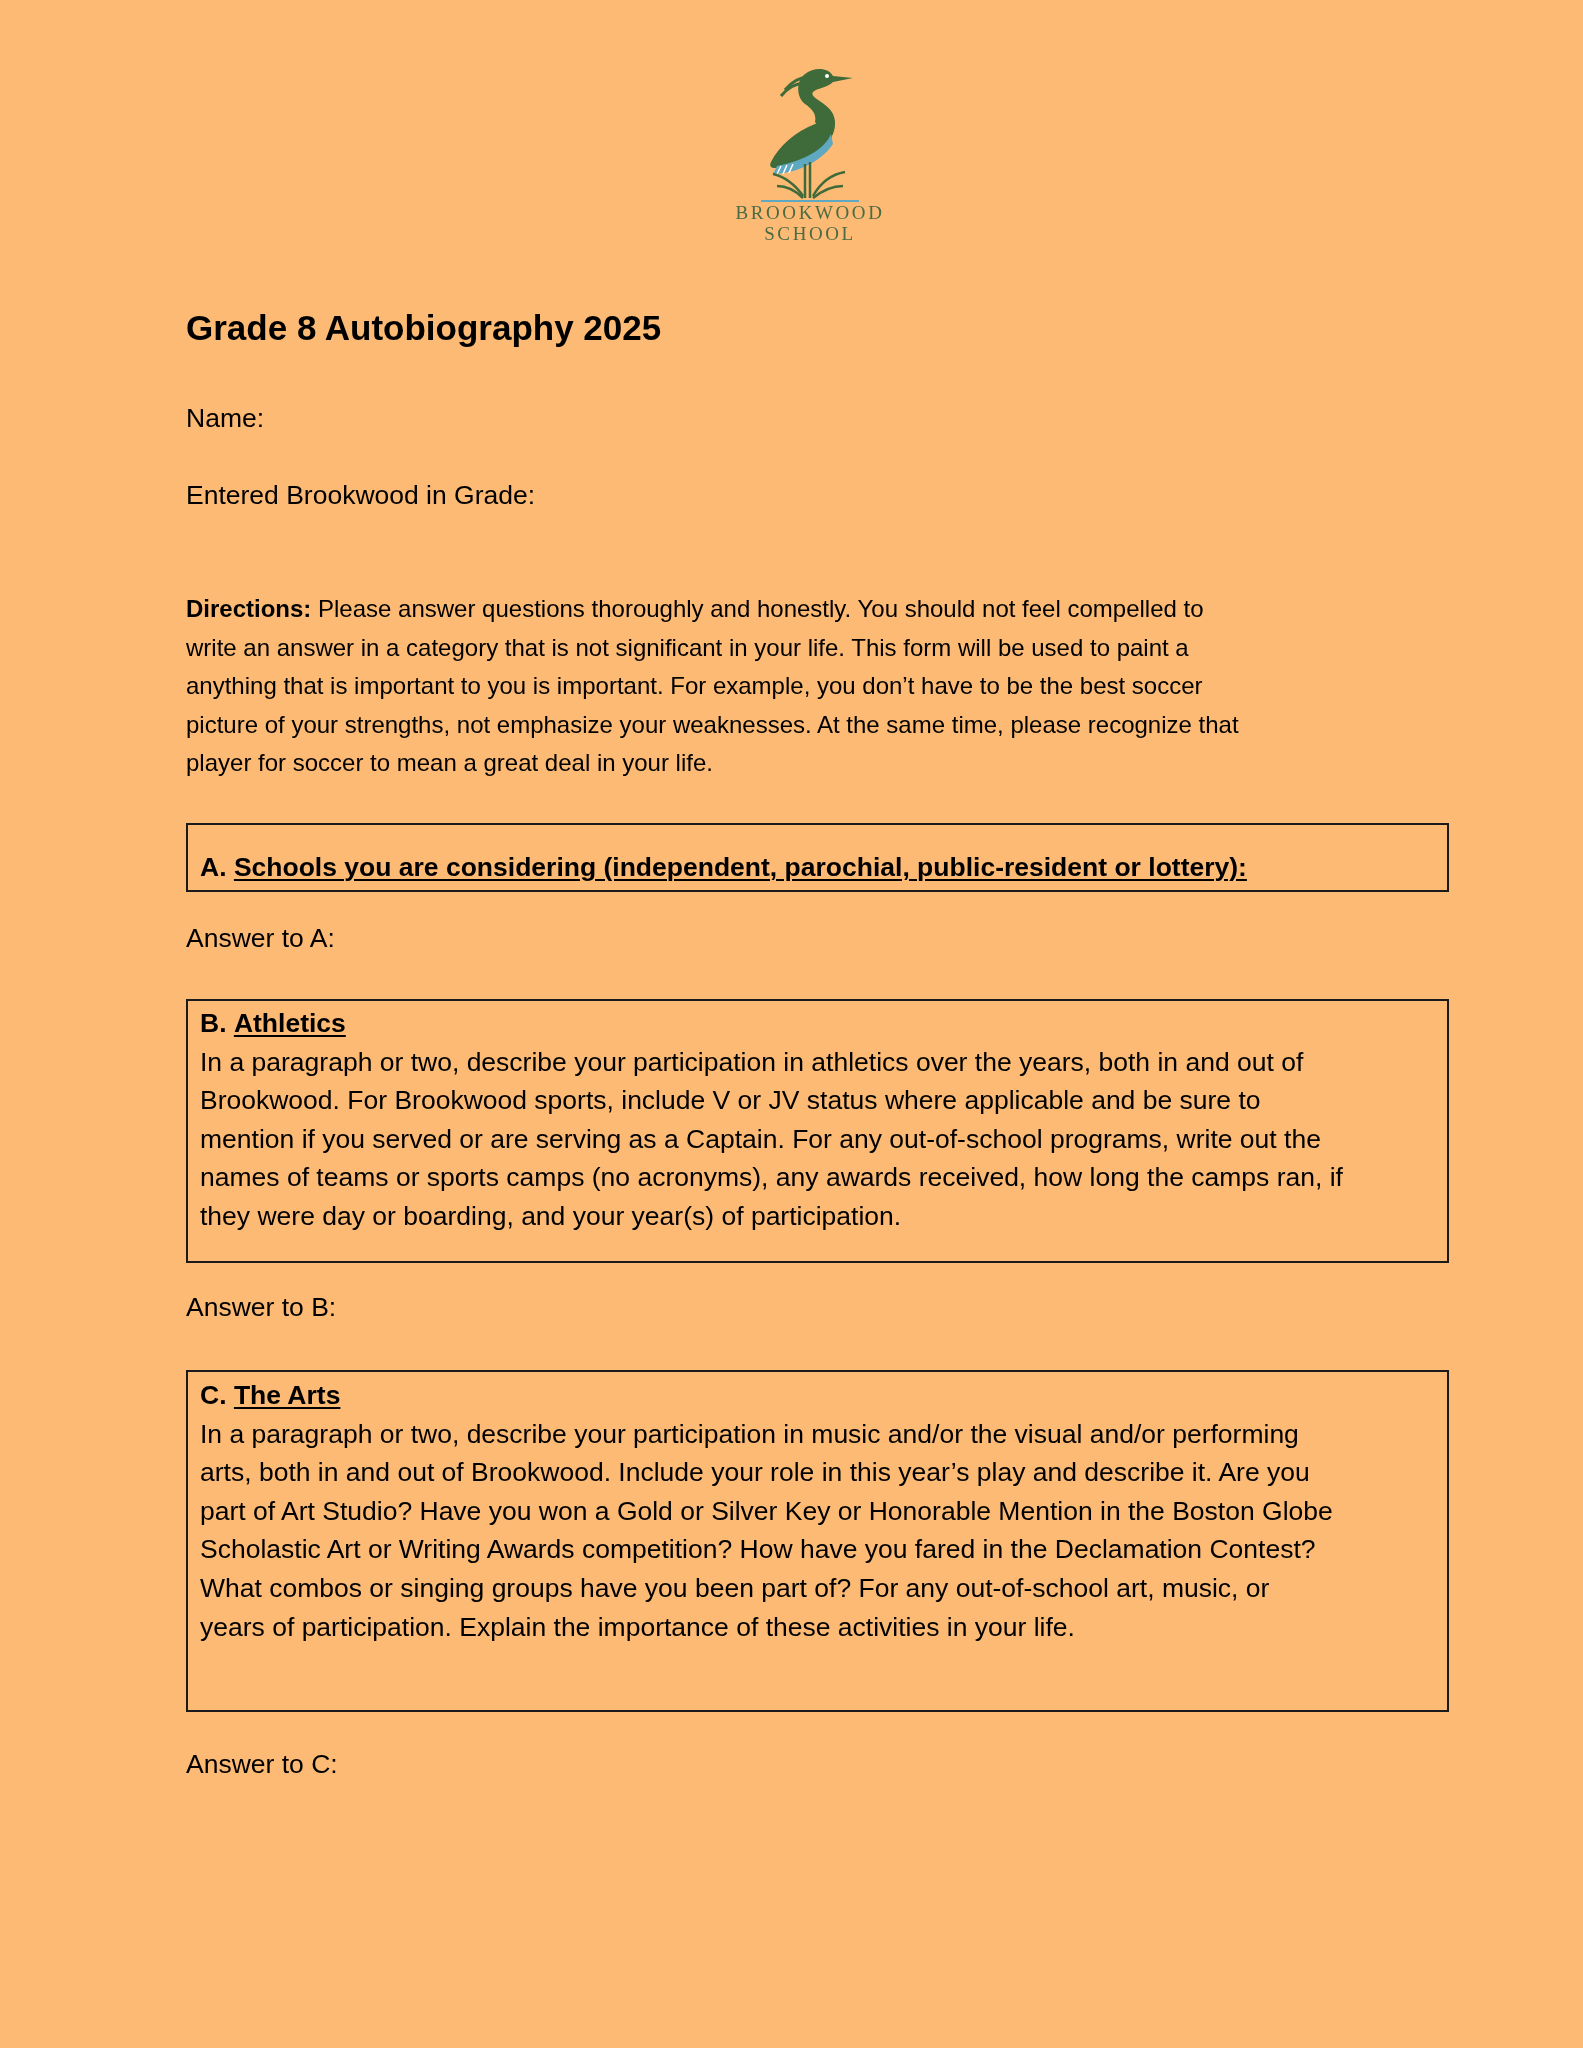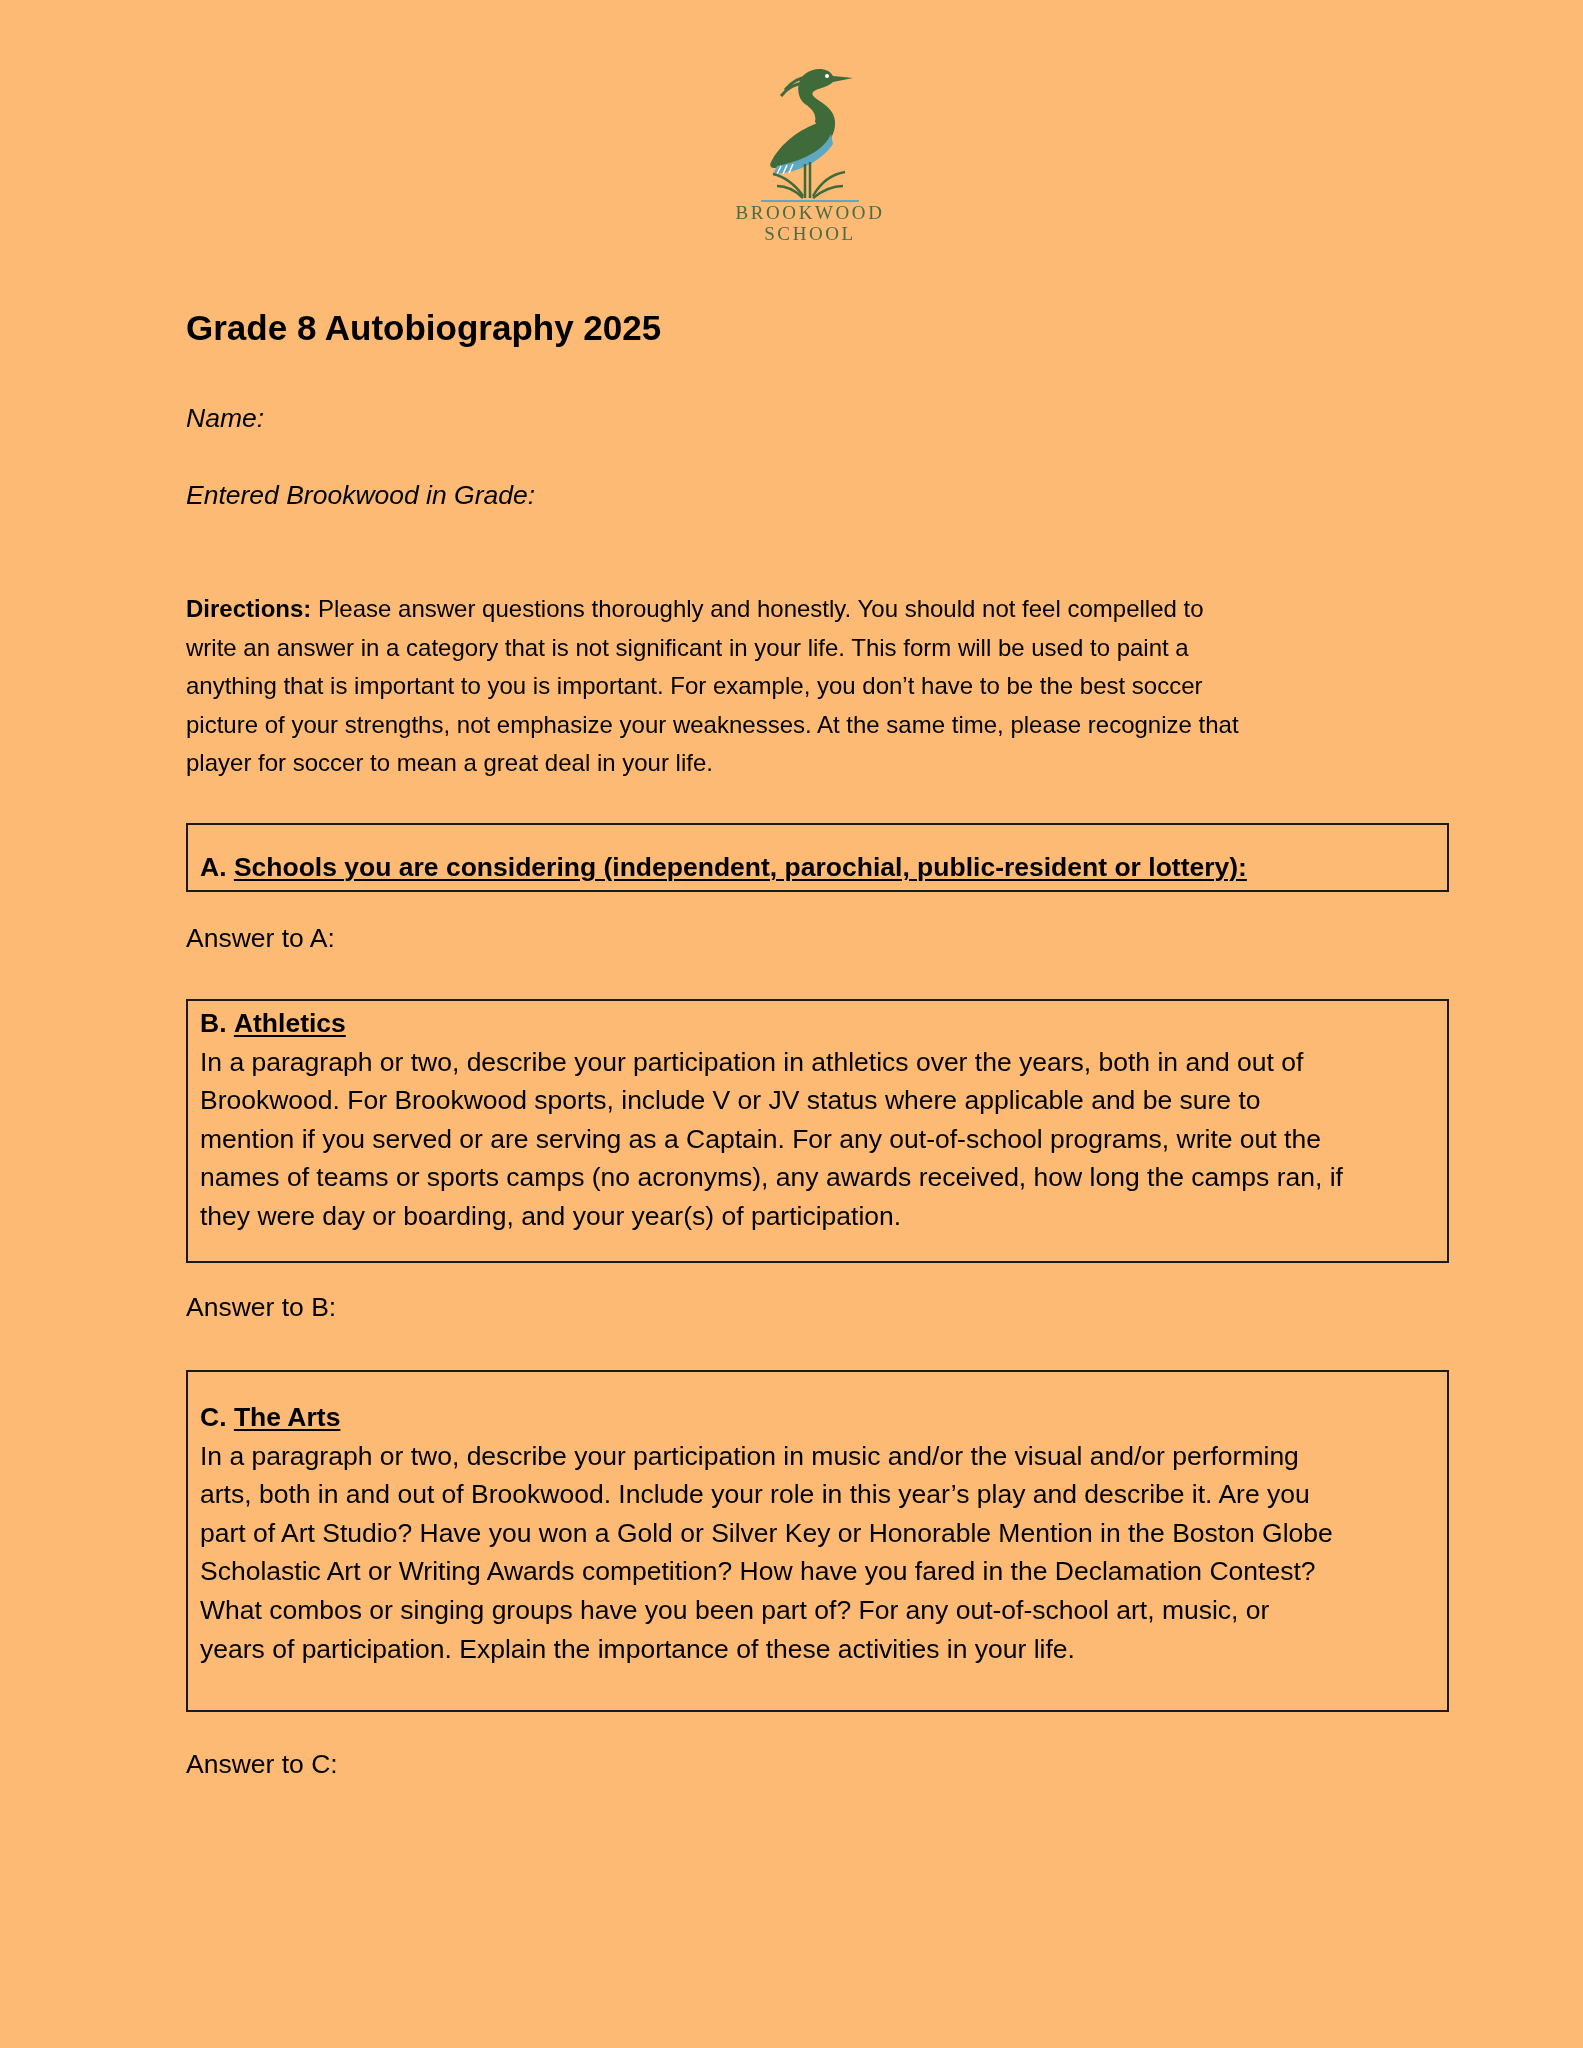--- a/index.html
+++ b/index.html
@@ -48,21 +48,20 @@
       font-weight: bold;
       line-height: 40px;
       white-space: nowrap;
     }
     .field-label {
       position: absolute;
       left: 186px;
       font-size: 26.5px;
       line-height: 32px;
       white-space: nowrap;
-      font-style: italic;
     }
     .directions {
       position: absolute;
       left: 186px;
       top: 590px;
       width: 1265px;
       font-size: 24px;
       line-height: 38.6px;
     }
     .directions .line { display: block; white-space: nowrap; }
@@ -148,21 +147,21 @@
       <span class="heading-text">Athletics</span>
     </span>
     <span class="line">In a paragraph or two, describe your participation in athletics over the years, both in and out of</span>
     <span class="line">Brookwood. For Brookwood sports, include V or JV status where applicable and be sure to</span>
     <span class="line">mention if you served or are serving as a Captain. For any out-of-school programs, write out the</span>
     <span class="line">names of teams or sports camps (no acronyms), any awards received, how long the camps ran, if</span>
     <span class="line">they were day or boarding,  and your year(s) of participation.</span>
   </div>
   <div class="answer" style="top: 1291px;">Answer to B:</div>
 
-  <div class="box" style="top: 1370px; height: 342px; padding-top: 26px;">
+  <div class="box" style="top: 1370px; height: 342px; padding-top: 4px;">
     <span class="heading">
       <span class="letter">C.</span>
       <span class="heading-text">The Arts</span>
     </span>
     <span class="line">In a paragraph or two, describe your participation in music and/or the visual and/or performing</span>
     <span class="line">arts, both in and out of Brookwood. Include your role in this year’s play and describe it. Are you</span>
     <span class="line">part of Art Studio? Have you won a Gold or Silver Key or Honorable Mention in the Boston Globe</span>
     <span class="line">Scholastic Art or Writing Awards competition? How have you fared in the Declamation Contest?</span>
     <span class="line">What combos or singing groups have you been part of? For any out-of-school art, music, or</span>
     <span class="line">years of participation. Explain the importance of these activities in your life.</span>

